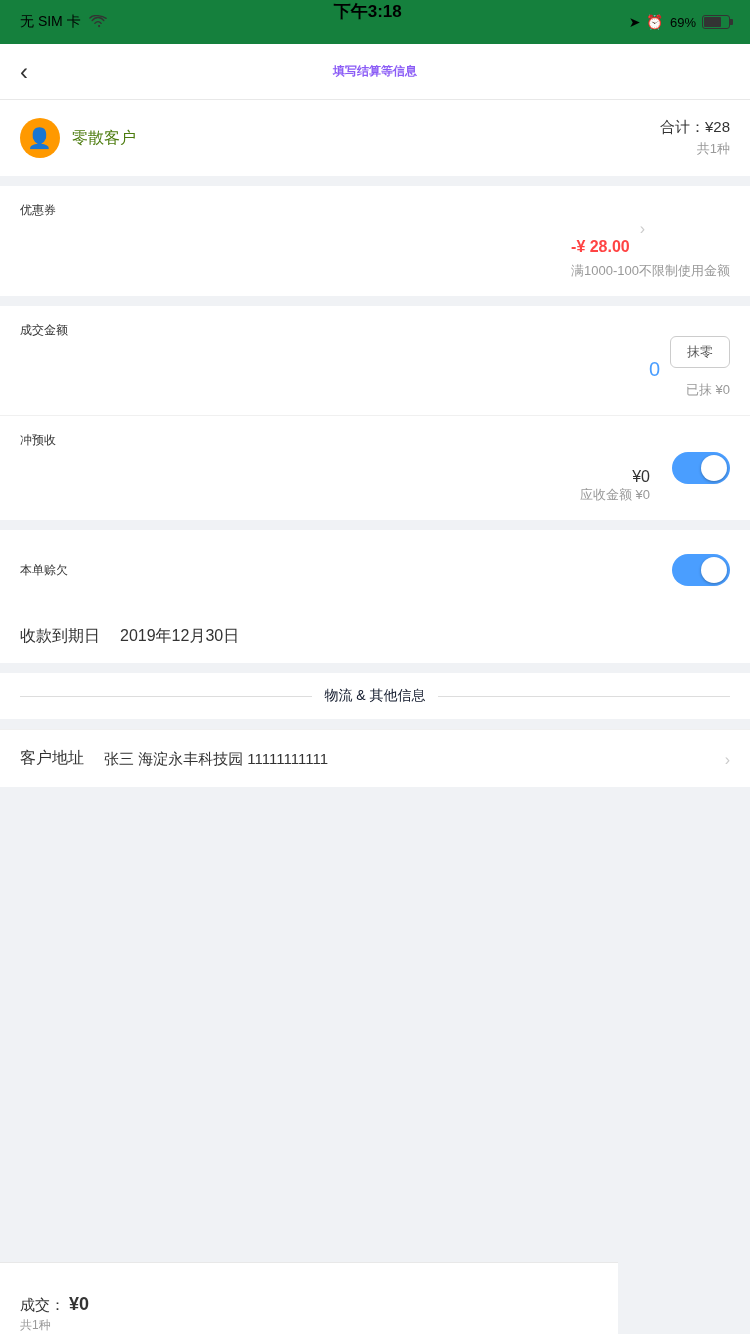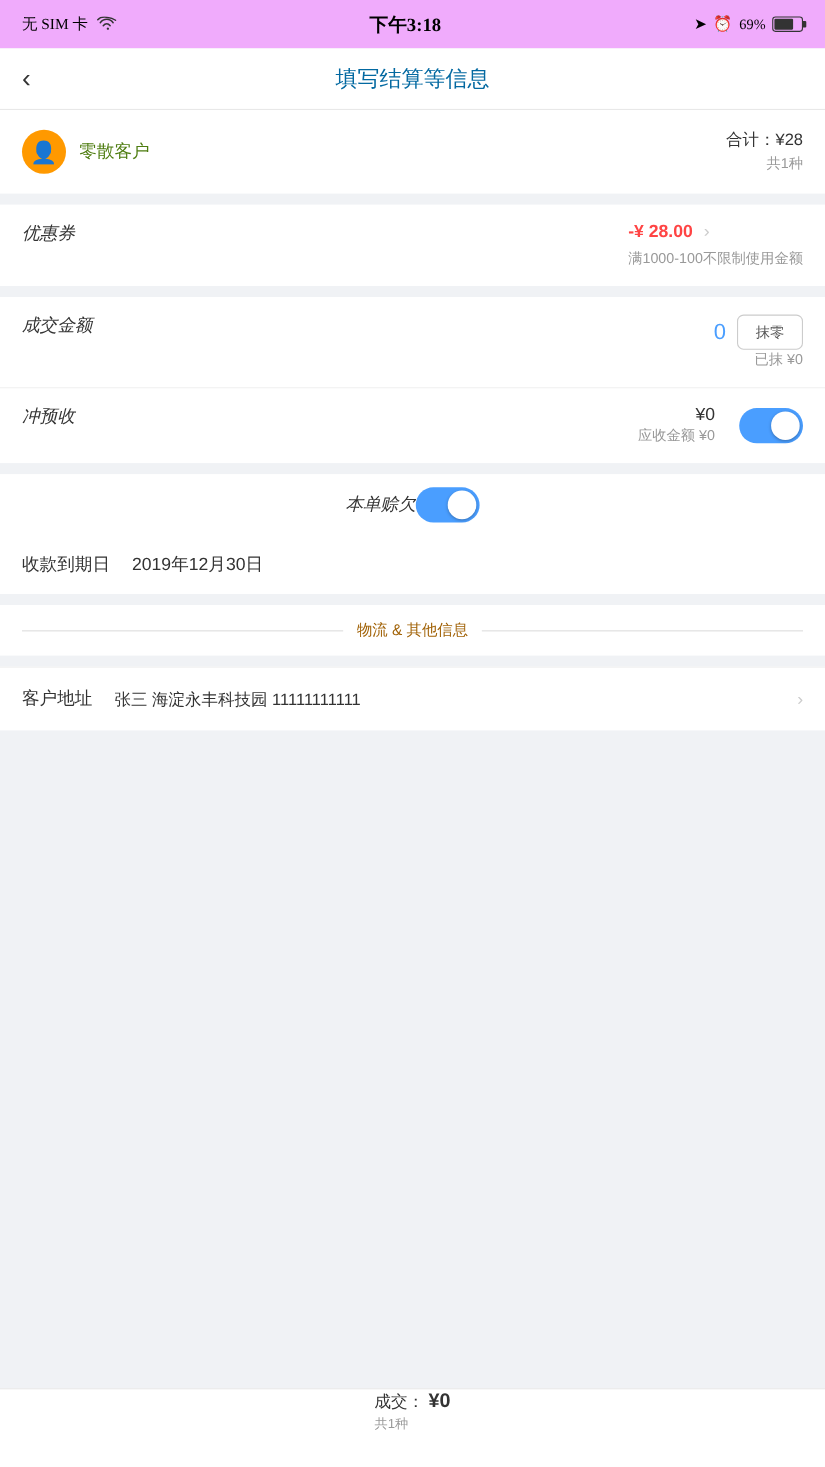--- a/index.html
+++ b/index.html
@@ -8,29 +8,27 @@
       font-family: -apple-system, "PingFang SC", "Helvetica Neue", Arial, sans-serif;
       background: #f0f2f5;
       width: 750px;
       min-height: 1334px;
       position: relative;
       overflow-x: hidden;
     }
 
     
     .status-bar {
-      background: #f0abfc;
+      background: #15803d;
       height: 44px;
       display: flex;
-      align-items: center;
       justify-content: space-between;
       padding: 0 20px;
       font-size: 14px;
       font-weight: 500;
-      font-family: Liberation Serif, serif;
     }
     .status-left { display: flex; align-items: center; gap: 8px; }
     .status-center { font-size: 17px; font-weight: 600; }
     .status-right { display: flex; align-items: center; gap: 6px; font-size: 13px; }
     .wifi-icon { width: 18px; height: 14px; }
     .battery-bar {
       width: 28px; height: 14px; border: 1.5px solid #333; border-radius: 3px;
       position: relative; display: inline-flex; align-items: center; padding: 1px;
     }
     .battery-fill { background: #333; height: 100%; width: 69%; border-radius: 1px; }
@@ -53,23 +51,23 @@
       font-size: 24px;
       color: #333;
       cursor: pointer;
       padding: 8px;
       margin-left: -8px;
     }
     .nav-title {
       position: absolute;
       left: 50%;
       transform: translateX(-50%);
-      font-size: 20px;
-      font-weight: 400;
-      color: #0369a1;
+      font-size: 12px;
+      font-weight: 700;
+      color: #8b5cf6;
     }
 
     
     .content {
       padding-bottom: 90px;
     }
 
     
     .card {
       background: #fff;
@@ -96,28 +94,28 @@
     }
     .customer-name { font-size: 16px; color: #4d7c0f; font-weight: 500; }
     .customer-right { text-align: right; }
     .customer-total { font-size: 15px; color: #333; }
     .customer-count { font-size: 13px; color: #999; margin-top: 3px; }
 
     
     .form-row {
       display: flex;
       align-items: center;
-      justify-content: center;
-      padding: 12px 20px;
+      justify-content: space-between;
+      padding: 24px 20px;
       border-top: 1px solid #f0f0f0;
     }
     .form-row:first-child { border-top: none; }
-    .form-label { font-size: 16px; color: #333; font-style: italic; }
+    .form-label { font-size: 12px; color: #333; }
     .form-value-wrap { display: flex; align-items: center; gap: 10px; }
-    .form-value { font-size: 16px; color: #333; }
+    .form-value { font-size: 16px; color: #333; margin-top: 36px; }
     .form-value.blue { color: #4a9eff; font-size: 20px; font-weight: 500; }
     .form-value.discount { color: #ff4444; font-size: 16px; font-weight: 600; }
     .form-hint { font-size: 13px; color: #999; margin-top: 6px; text-align: right; }
     .chevron-right { color: #ccc; font-size: 16px; margin-left: 4px; }
 
     
     .moling-btn {
       border: 1px solid #ccc;
       border-radius: 6px;
       padding: 6px 16px;
@@ -147,21 +145,21 @@
 
     
     .sub-text { font-size: 13px; color: #999; text-align: right; }
 
     
     .divider-label {
       display: flex;
       align-items: center;
       justify-content: center;
       padding: 14px 20px;
-      color: #a16207;
+      color: #0f172a;
       font-size: 14px;
       gap: 12px;
     }
     .divider-line {
       flex: 1;
       height: 1px;
       background: #ddd;
     }
 
     
@@ -180,27 +178,26 @@
       padding: 18px 20px;
       border-top: 1px solid #f0f0f0;
     }
     .address-label { font-size: 16px; color: #333; margin-right: 20px; flex-shrink: 0; }
     .address-value { font-size: 15px; color: #333; flex: 1; }
 
     
     .bottom-bar {
       position: fixed;
       bottom: 0;
-      width: 750px;
+      width: 618px;
       height: 72px;
       background: #fff;
       display: flex;
-      align-items: center;
+      align-items: flex-end;
       border-top: 1px solid #e8e8e8;
-      flex-direction: column;
     }
     .bottom-info {
       flex: 1;
       padding: 0 20px;
     }
     .bottom-label { font-size: 15px; color: #333; }
     .bottom-amount { font-size: 18px; color: #333; font-weight: 600; }
     .bottom-count { font-size: 12px; color: #999; margin-top: 2px; }
 
     .btn-hold {

